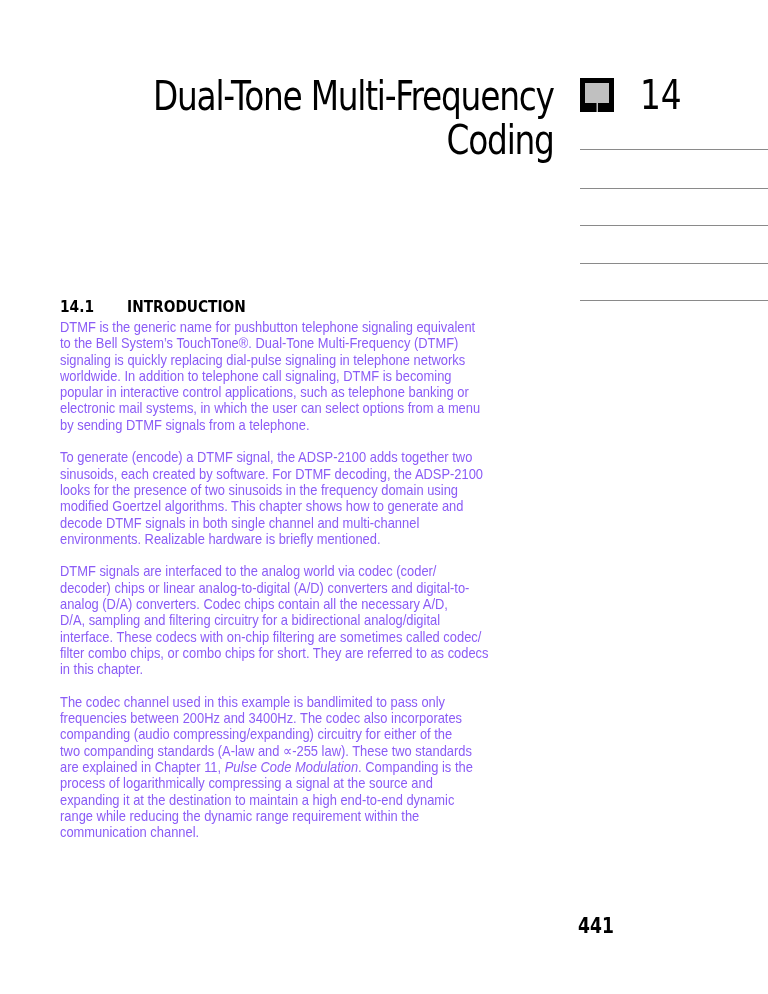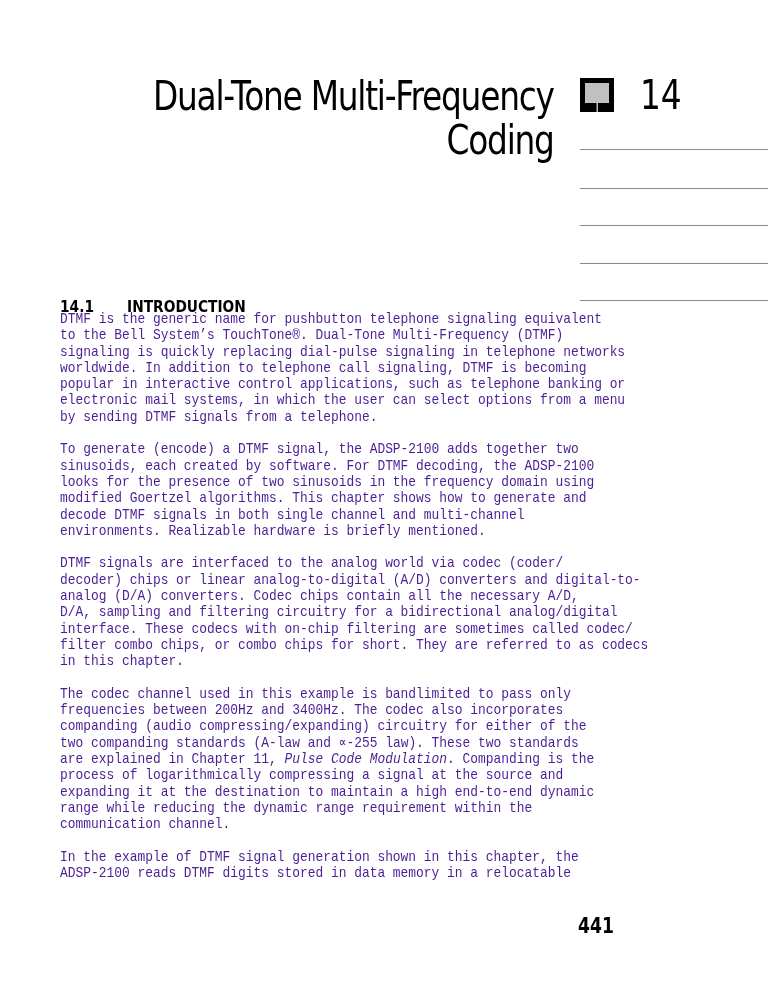--- a/index.html
+++ b/index.html
@@ -63,26 +63,26 @@
       line-height: 20px;
       color: #000;
       white-space: nowrap;
       transform: scaleX(0.86);
       transform-origin: left top;
     }
     .section-heading .num { display: inline-block; width: 78px; }
     .body-text {
       position: absolute;
       left: 60px;
-      top: 312px;
+      top: 319px;
       width: 520px;
-      font-family: Liberation Mono, monospace;
+      font-family: Liberation Sans, sans-serif;
       font-size: 15px;
       line-height: 16.3px;
-      color: #4c1d95;
+      color: #8b5cf6;
     }
     .para {
       margin: 0 0 16.3px 0;
     }
     .para .line {
       display: block;
       white-space: nowrap;
       transform: scaleX(0.86);
       transform-origin: left top;
     }
@@ -157,19 +157,15 @@
     <span class="line">The codec channel used in this example is bandlimited to pass only</span>
     <span class="line">frequencies between 200Hz and 3400Hz. The codec also incorporates</span>
     <span class="line">companding (audio compressing/expanding) circuitry for either of the</span>
     <span class="line">two companding standards (A-law and ∝-255 law). These two standards</span>
     <span class="line"><span>are explained in Chapter 11, </span><em>Pulse Code Modulation</em><span>. Companding is the</span></span>
     <span class="line">process of logarithmically compressing a signal at the source and</span>
     <span class="line">expanding it at the destination to maintain a high end-to-end dynamic</span>
     <span class="line">range while reducing the dynamic range requirement within the</span>
     <span class="line">communication channel.</span>
   </div>
-  <div class="para">
-    <span class="line">In the example of DTMF signal generation shown in this chapter, the</span>
-    <span class="line">ADSP-2100 reads DTMF digits stored in data memory in a relocatable</span>
-  </div>
 </div>
 
 <div class="page-number">441</div>
 
 </body></html>

